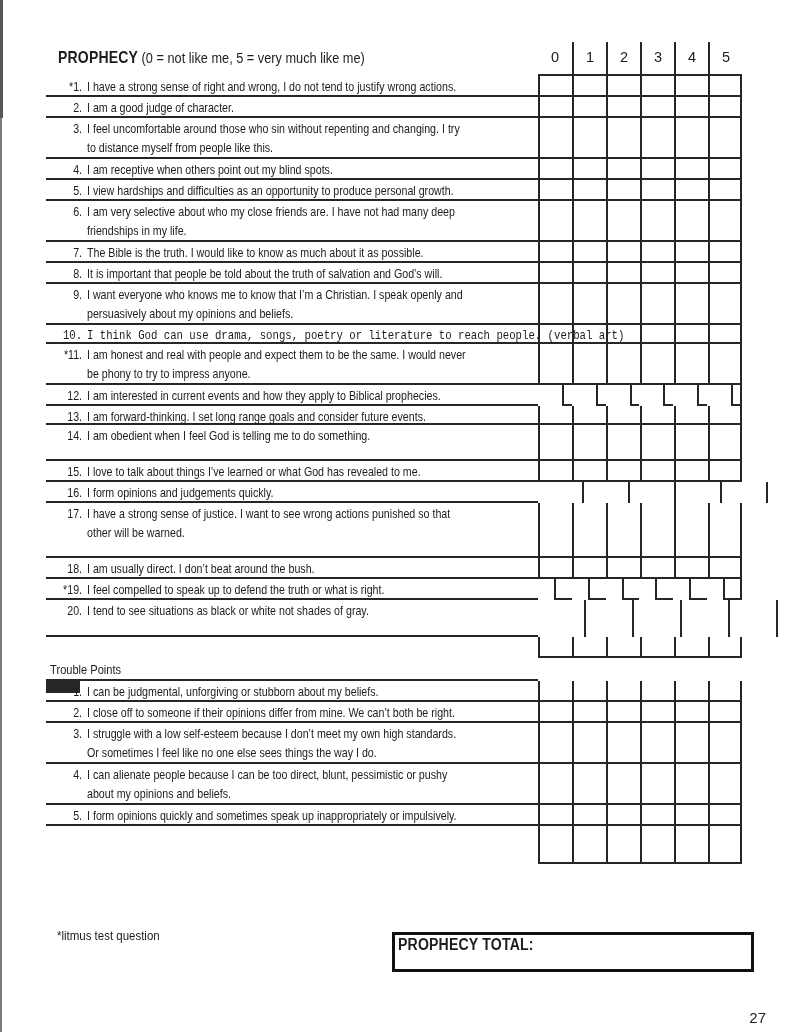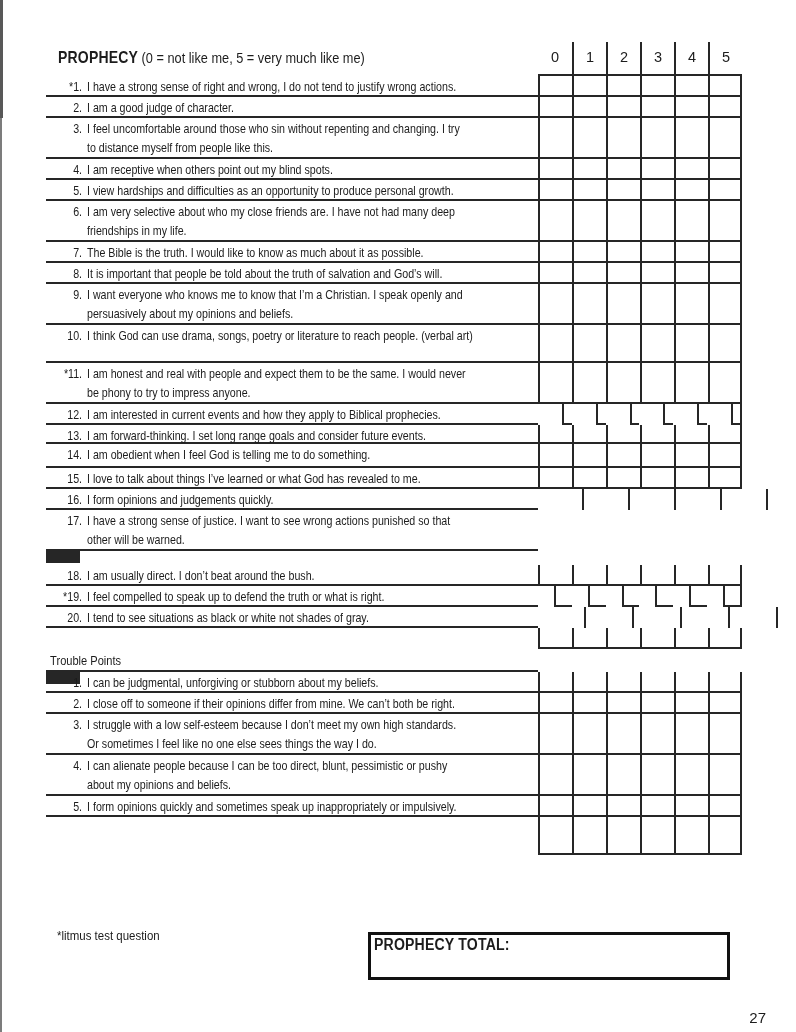--- a/index.html
+++ b/index.html
@@ -31,21 +31,21 @@
   .qtext{display:flex;transform:scaleX(0.82);transform-origin:0 0;width:600px;}
   .num{width:50px;flex:none;text-align:right;padding-right:6px;box-sizing:border-box;
        font-size:13px;line-height:18.5px;}
   .lines{flex:1;min-width:0;}
   .line{white-space:nowrap;font-size:13px;line-height:18.5px;}
   .section-label{font-size:13.5px;line-height:19px;padding-left:5px;white-space:nowrap;display:block;}
 
   
   .note{position:absolute;left:57px;top:928px;font-size:13.5px;transform:scaleX(0.85);
         transform-origin:0 0;white-space:nowrap;}
-  .total-box{position:absolute;left:368px;top:932px;width:362px;height:48px;border:3px solid #111;
+  .total-box{position:absolute;left:392px;top:932px;width:362px;height:40px;border:3px solid #111;
              box-sizing:border-box;padding:1px 0 16px 3px;background:#fff;}
   .total-label{font-weight:bold;font-size:16px;letter-spacing:0.2px;transform:scaleX(0.88);
                transform-origin:0 0;white-space:nowrap;display:inline-block;}
   .pageno{position:absolute;right:30px;top:1009px;font-size:15px;}
 </style>
 </head>
 <body>
 
 <div class="scan-edge"></div>
 <div class="scan-edge-top"></div>
@@ -203,21 +203,21 @@
             </div>
           </div>
         </div>
         <div class="cell"></div>
         <div class="cell"></div>
         <div class="cell"></div>
         <div class="cell"></div>
         <div class="cell"></div>
         <div class="cell"></div>
       </div>
-      <div class="row" style="height: 38px;">
+      <div class="row" style="height: 19px; font-family: Liberation Mono, monospace;">
         <div class="tcell">
           <div class="qtext">
             <div class="num">10.</div>
             <div class="lines">
               <div class="line">I think God can use drama, songs, poetry or literature to reach people. (verbal art)</div>
             </div>
           </div>
         </div>
         <div class="cell"></div>
         <div class="cell"></div>
@@ -268,21 +268,21 @@
             </div>
           </div>
         </div>
         <div class="cell"></div>
         <div class="cell"></div>
         <div class="cell"></div>
         <div class="cell"></div>
         <div class="cell"></div>
         <div class="cell"></div>
       </div>
-      <div class="row" style="height: 24px;">
+      <div class="row" style="height: 36px;">
         <div class="tcell">
           <div class="qtext">
             <div class="num">14.</div>
             <div class="lines">
               <div class="line">I am obedient when I feel God is telling me to do something.</div>
             </div>
           </div>
         </div>
         <div class="cell"></div>
         <div class="cell"></div>
@@ -316,21 +316,21 @@
             </div>
           </div>
         </div>
         <div class="cell"></div>
         <div class="cell"></div>
         <div class="cell"></div>
         <div class="cell"></div>
         <div class="cell"></div>
         <div class="cell"></div>
       </div>
-      <div class="row" style="height: 55px; flex-direction: column;">
+      <div class="row" style="height: 55px;">
         <div class="tcell">
           <div class="qtext">
             <div class="num">17.</div>
             <div class="lines">
               <div class="line">I have a strong sense of justice. I want to see wrong actions punished so that</div>
               <div class="line">other will be warned.</div>
             </div>
           </div>
         </div>
         <div class="cell"></div>
@@ -365,21 +365,21 @@
             </div>
           </div>
         </div>
         <div class="cell"></div>
         <div class="cell"></div>
         <div class="cell"></div>
         <div class="cell"></div>
         <div class="cell"></div>
         <div class="cell"></div>
       </div>
-      <div class="row" style="height: 21px; gap: 46px;">
+      <div class="row" style="height: 37px; gap: 46px;">
         <div class="tcell">
           <div class="qtext">
             <div class="num">20.</div>
             <div class="lines">
               <div class="line">I tend to see situations as black or white not shades of gray.</div>
             </div>
           </div>
         </div>
         <div class="cell"></div>
         <div class="cell"></div>

